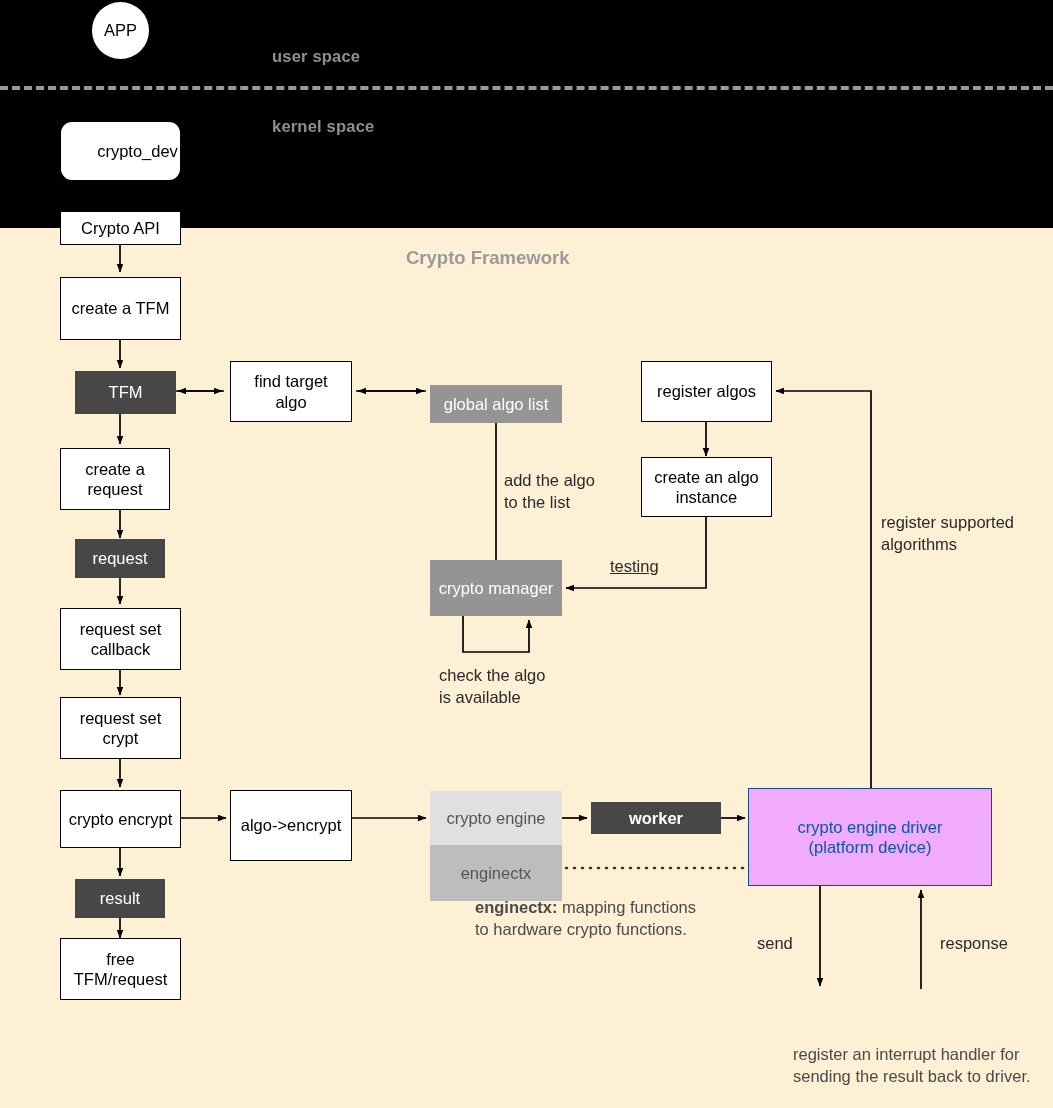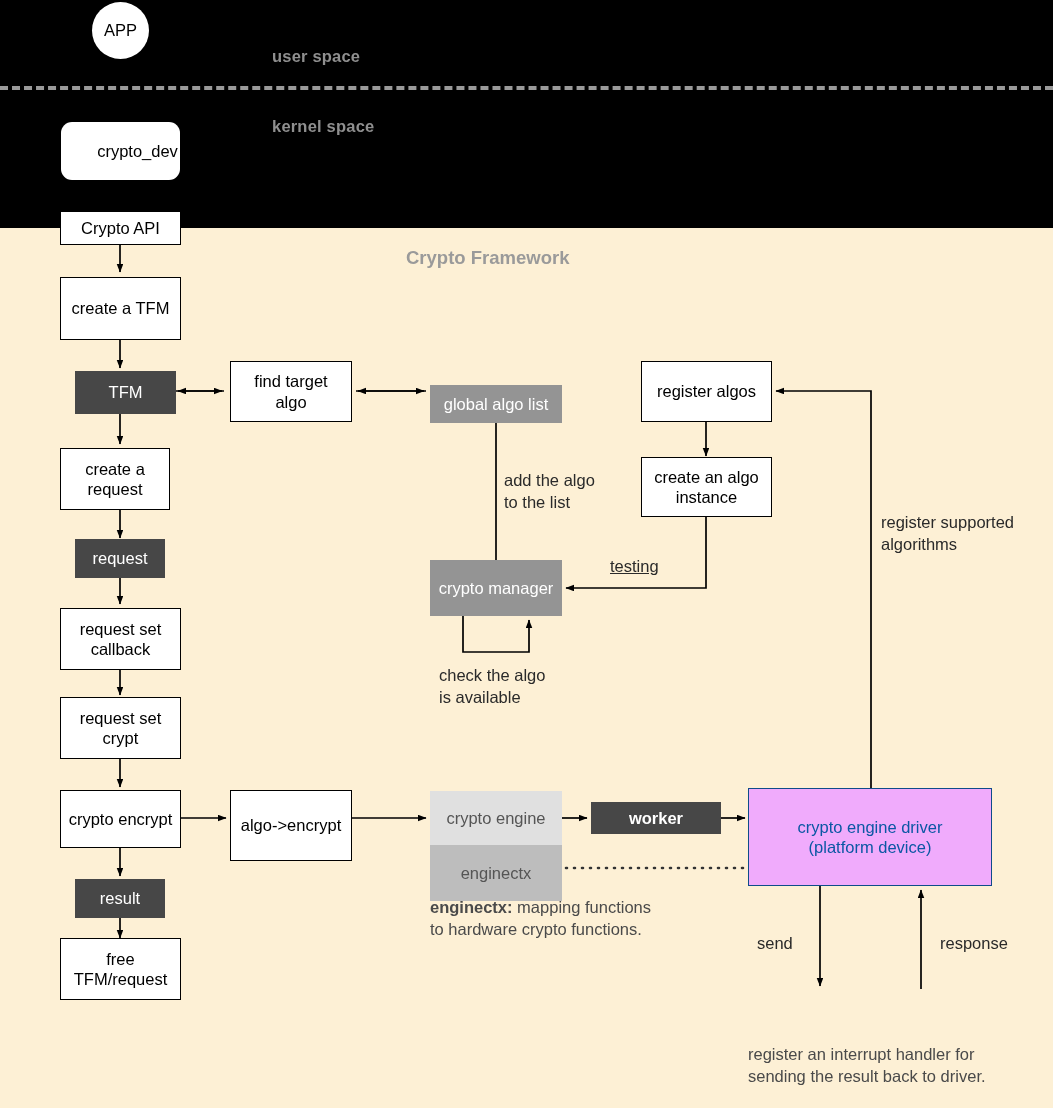--- a/index.html
+++ b/index.html
@@ -112,21 +112,21 @@
     color: #ffffff;
   }
   
   .note {
     position: absolute;
     font-size: 16.5px;
     line-height: 1.32;
     color: #2a2a2a;
     white-space: pre-line;
   }
-  .note-gray { color: #4a4a4a; }
+  .note-gray { color: #4a4a4a; margin-left: 45px; }
   .note b { font-weight: bold; }
   
   #edges {
     position: absolute;
     left: 0; top: 0;
     width: 1053px; height: 1108px;
     pointer-events: none;
   }
 </style>
 </head>

